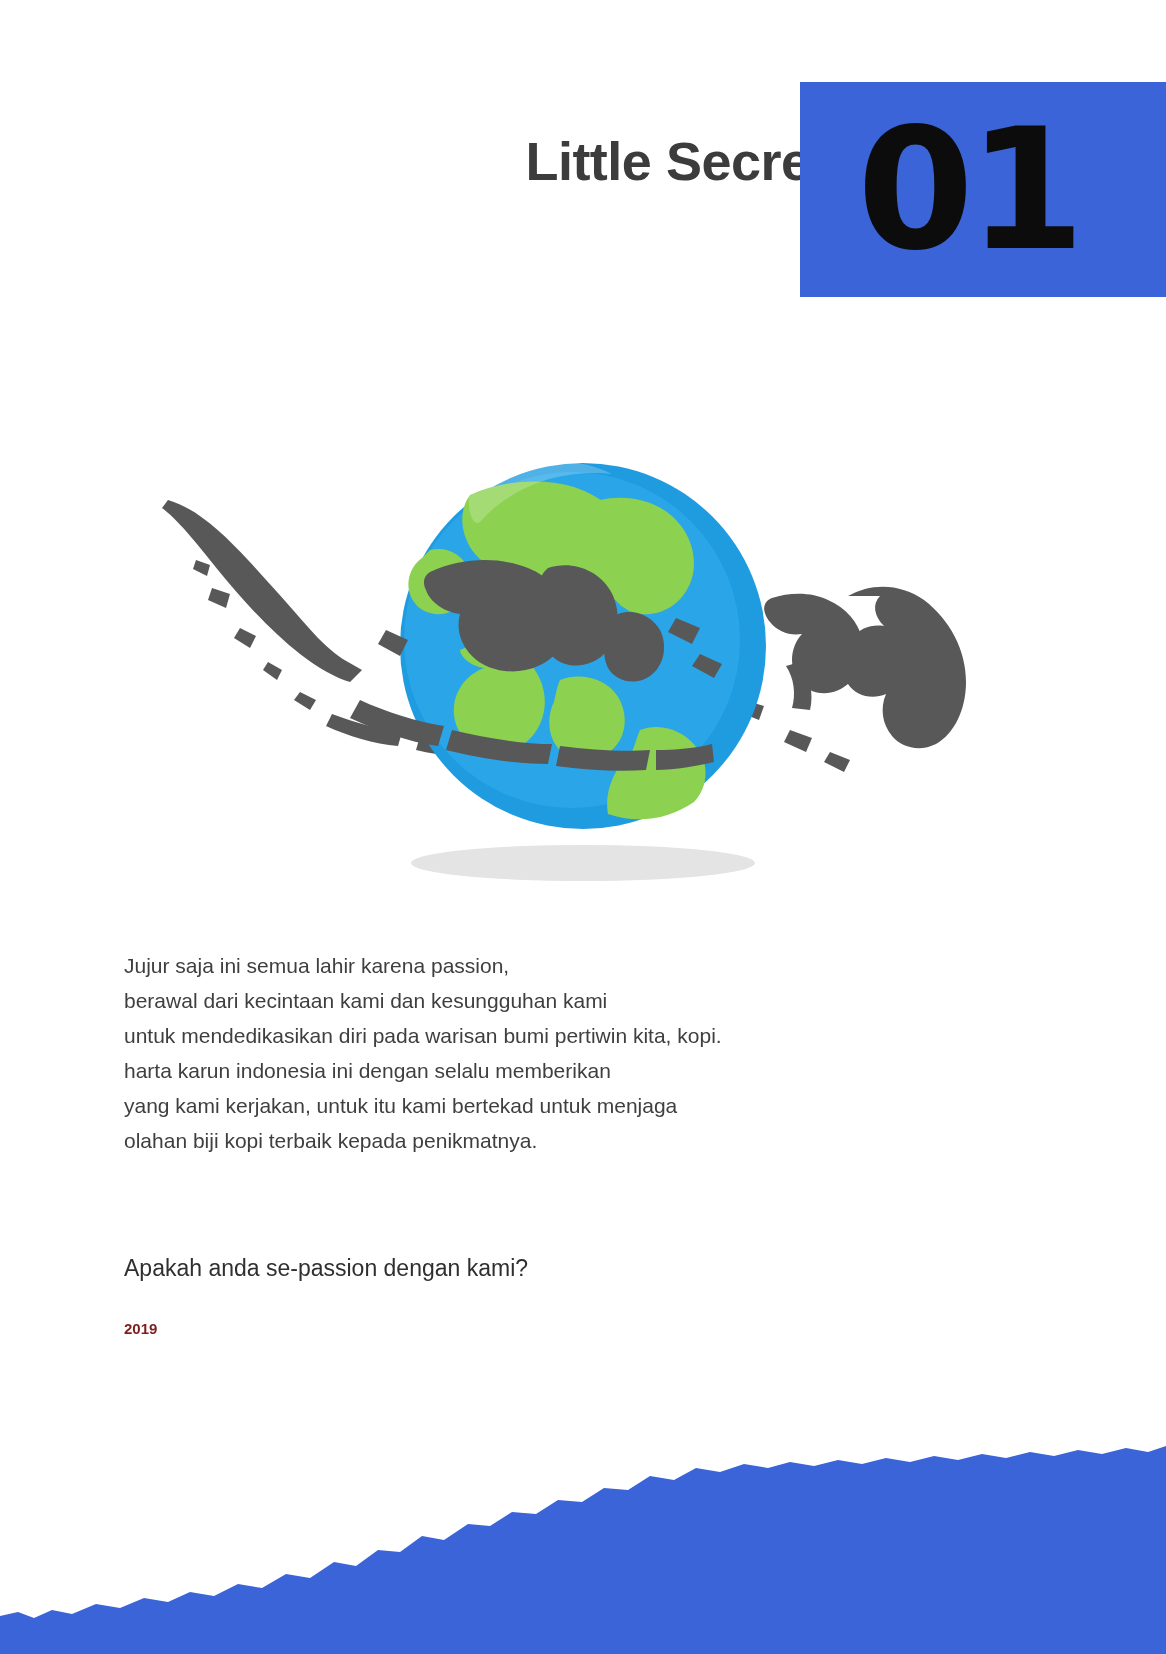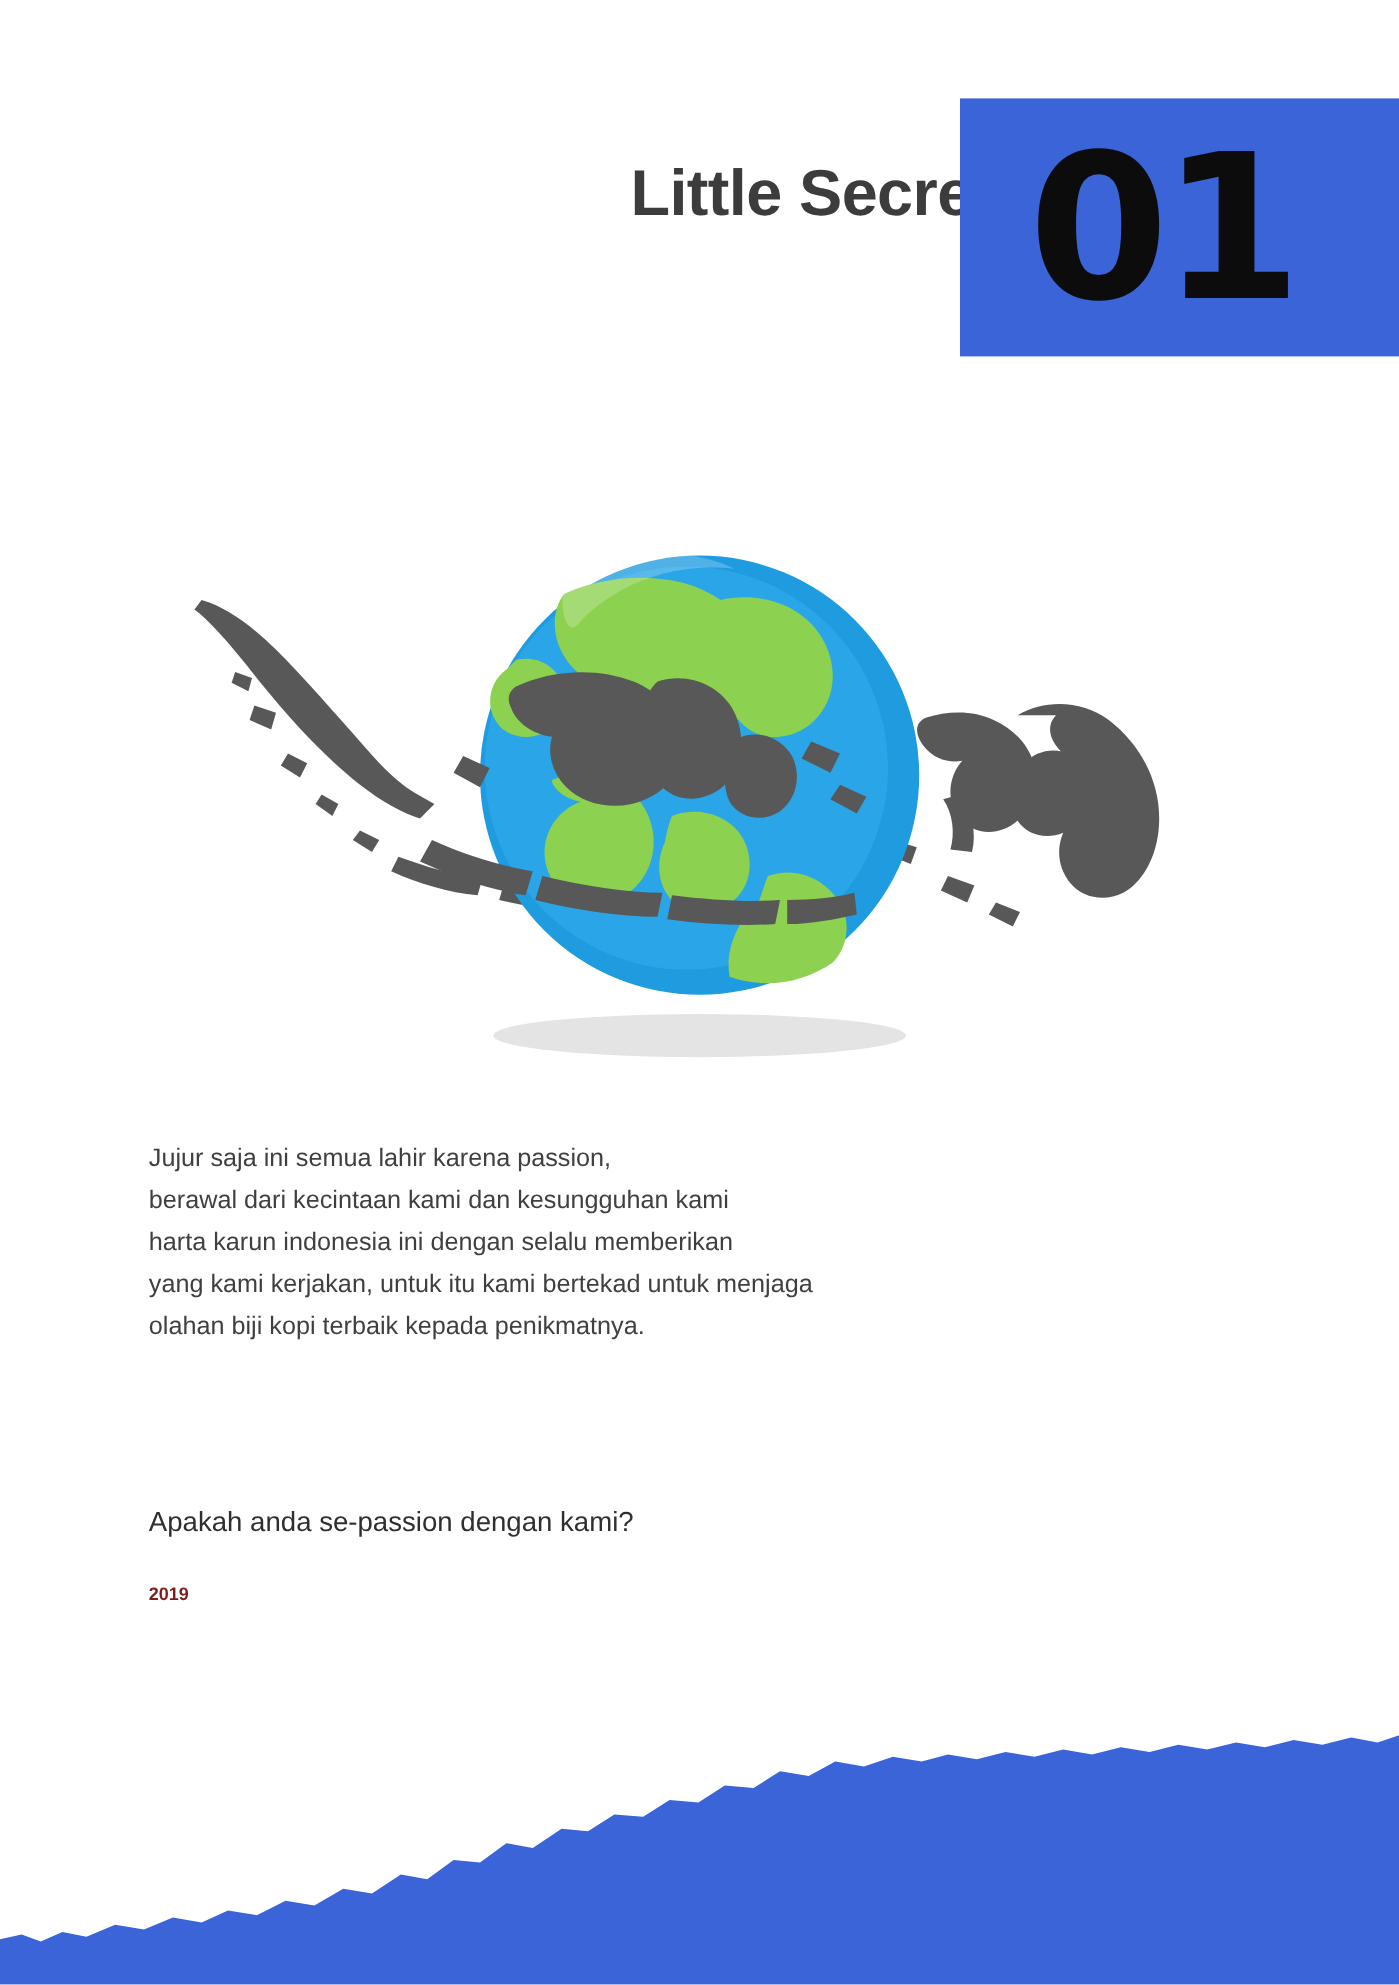--- a/index.html
+++ b/index.html
@@ -201,20 +201,21 @@
       <path d="M452 330 c 34 8, 70 14, 100 14 l -4 20 c -32 0, -70 -6, -102 -14 Z"></path>
       <path d="M560 346 c 32 4, 64 6, 90 4 l -4 20 c -28 2, -60 0, -90 -4 Z"></path>
       <path d="M656 350 c 20 0, 40 -2, 56 -6 l 2 18 c -18 4, -38 8, -58 8 Z"></path>
     </g>
   </svg>
 </div>
 
 <div class="body-copy">
   <p>Jujur saja ini semua lahir karena passion,</p>
   <p>berawal dari kecintaan kami dan kesungguhan kami</p>
+  <p>untuk mendedikasikan diri pada warisan bumi pertiwin kita, kopi.</p>
   <p>harta karun indonesia ini dengan selalu memberikan</p>
   <p>yang kami kerjakan, untuk itu kami bertekad untuk menjaga</p>
   <p>olahan biji kopi terbaik kepada penikmatnya.</p>
 </div>
 
 <div class="question">Apakah anda se-passion dengan kami?</div>
 <div class="year">2019</div>
 
 <div class="mountain">
   <svg width="1166" height="300" viewBox="0 0 1166 300" xmlns="http://www.w3.org/2000/svg" preserveAspectRatio="none">

